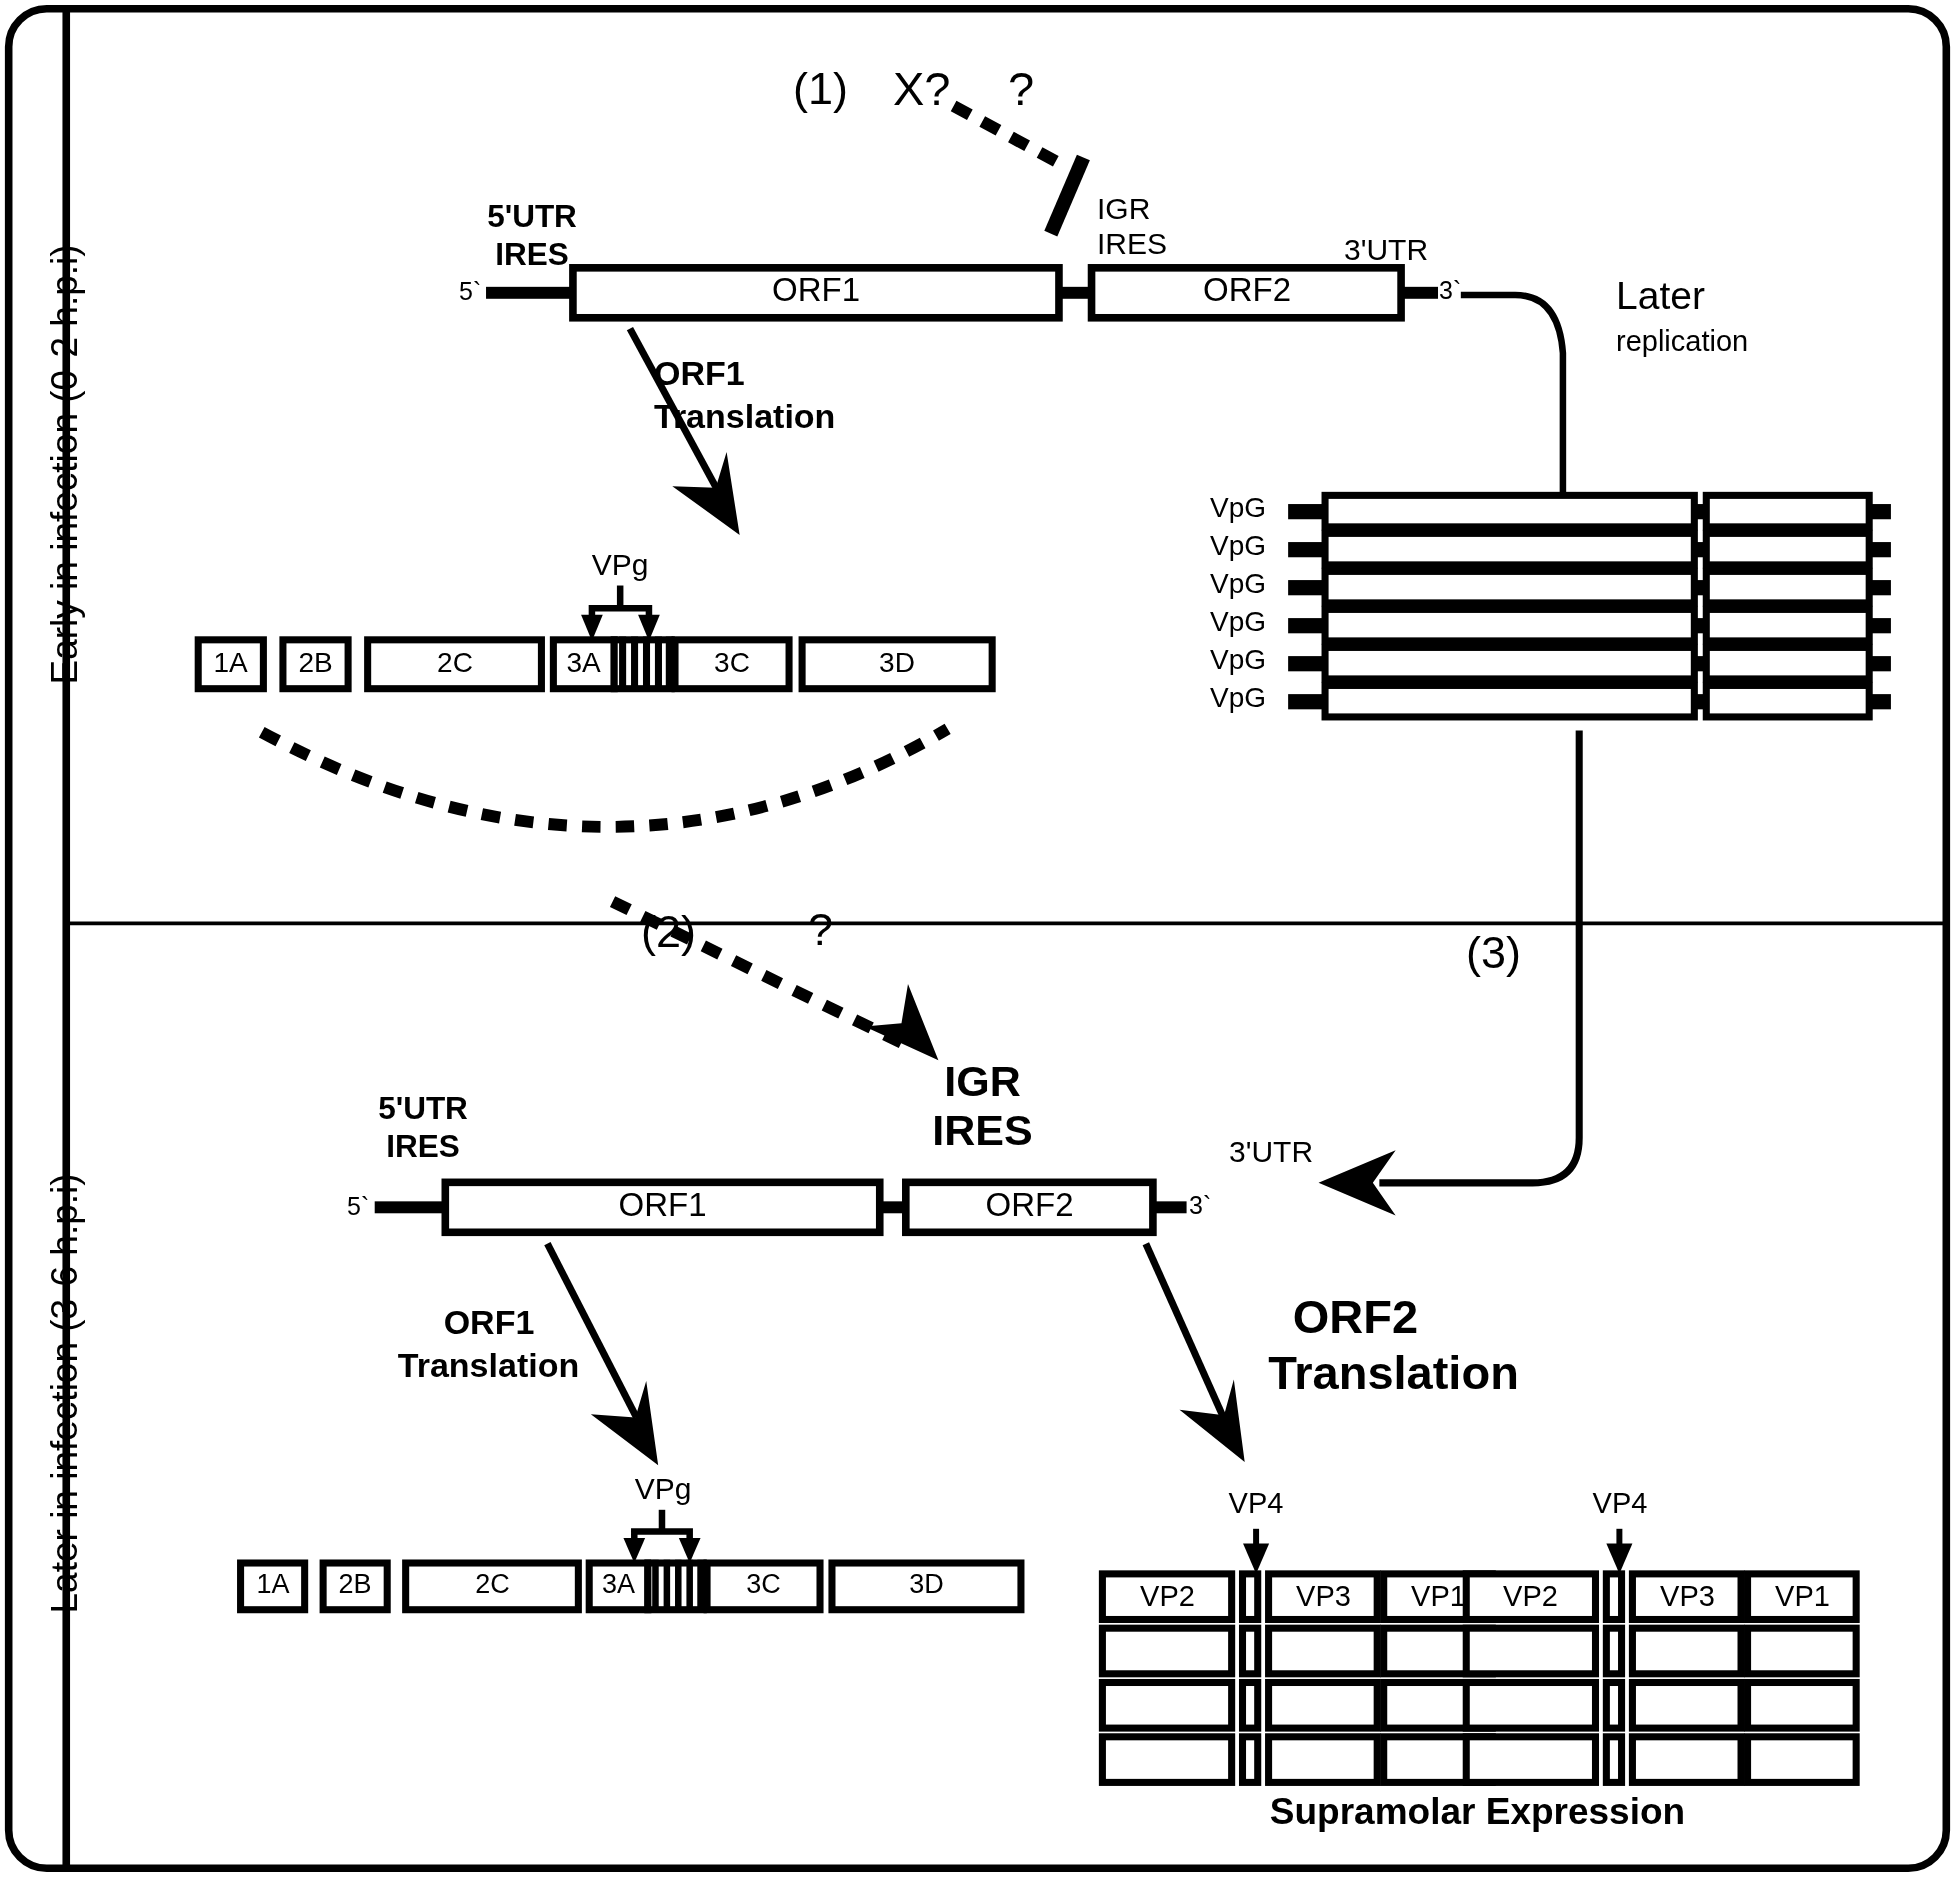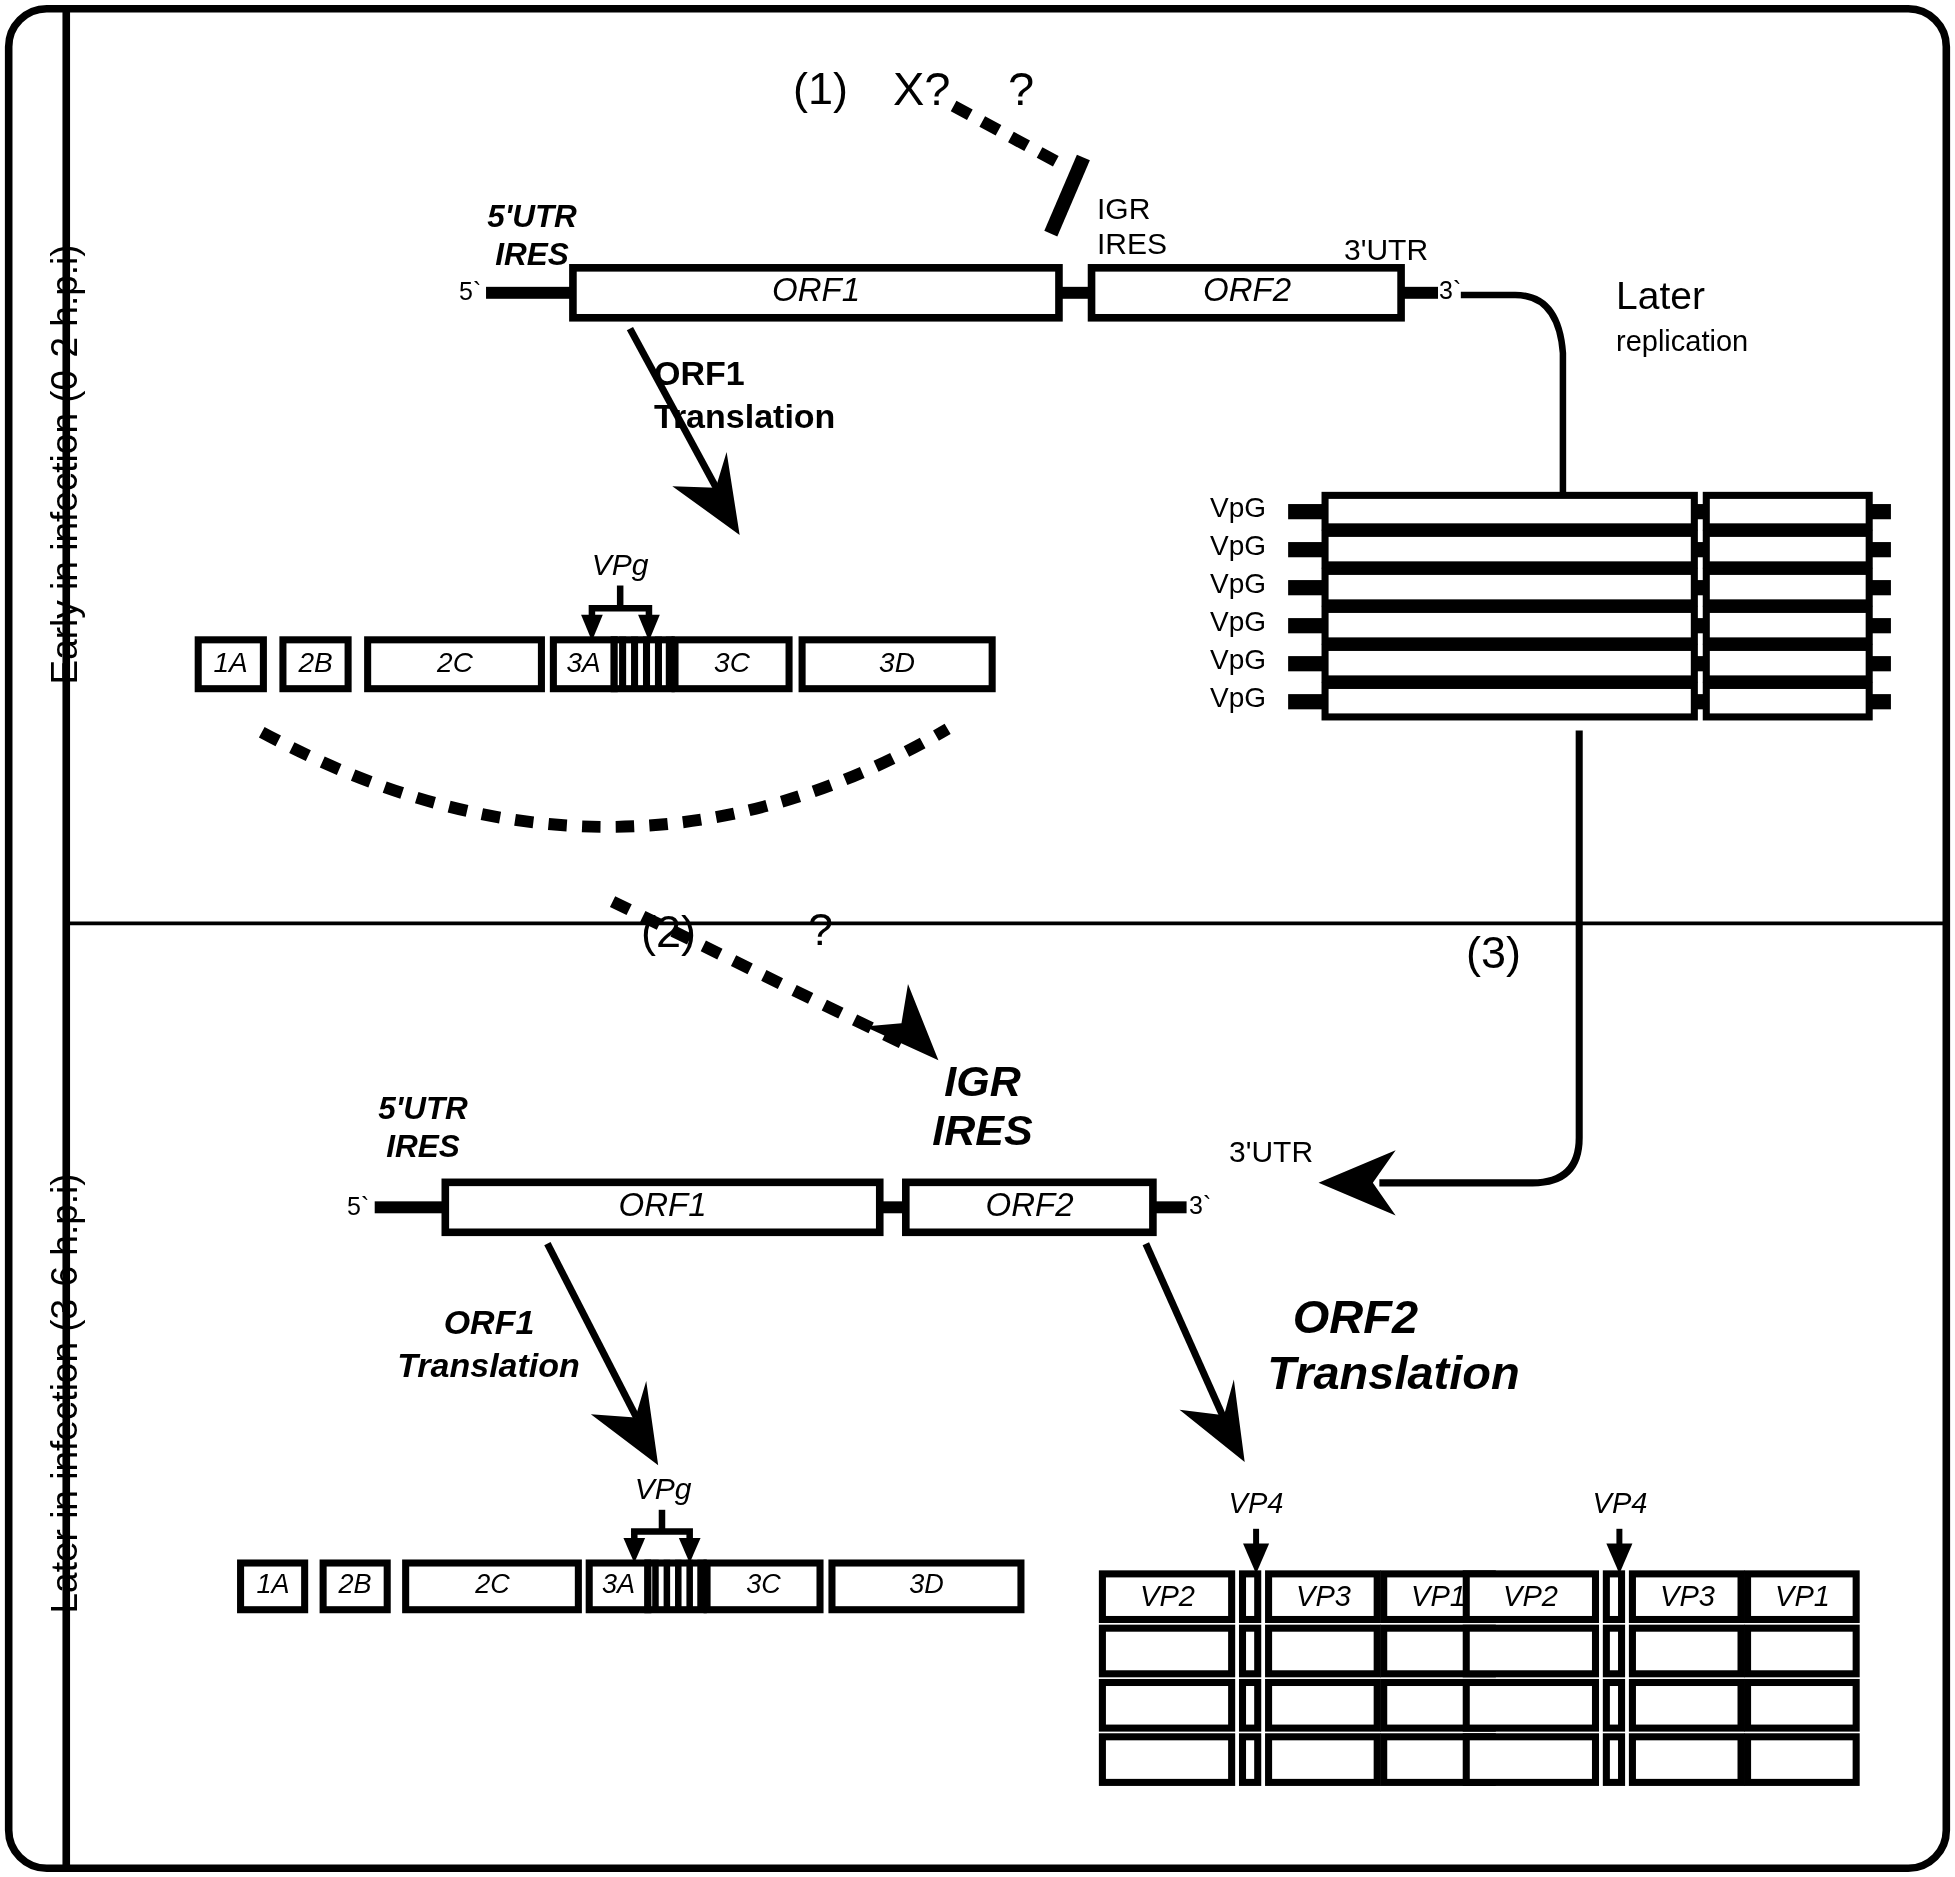--- a/index.html
+++ b/index.html
@@ -1,21 +1,21 @@
 <!DOCTYPE html>
 <html style="font-size:8.7px"><head>
 <meta charset="utf-8">
 <style>
   html,body{margin:0;padding:0;background:#ffffff;}
   body{font-family:"Liberation Sans", sans-serif;}
   #stage{position:relative;width:1955px;height:1877px;background:#fff;overflow:hidden;}
   #svgroot{position:absolute;left:0;top:0;width:1955px;height:1877px;}
   .txt{position:absolute;color:#000;white-space:pre;line-height:1.05;}
   .bold{font-weight:bold;}
-  .ctr{text-align:center;font-style:italic;}
+  .ctr{text-align:center;}
 </style>
 </head>
 <body>
 
 <div id="stage">
 
   <svg id="svgroot" viewBox="0 0 3600 3456" xmlns="http://www.w3.org/2000/svg">
 
     <rect x="16" y="16" width="3568" height="3424" rx="70" ry="70" fill="none" stroke="#000" stroke-width="14"></rect>
 
@@ -317,15 +317,16 @@
   <div class="txt ctr" style="left:1571px;top:1488px;width:98px;font-size:29px;">VP4</div>
 
   <div class="txt ctr" style="left:1103px;top:1581px;width:129px;font-size:29px;">VP2</div>
   <div class="txt ctr" style="left:1269px;top:1581px;width:109px;font-size:29px;">VP3</div>
   <div class="txt ctr" style="left:1384px;top:1581px;width:109px;font-size:29px;">VP1</div>
 
   <div class="txt ctr" style="left:1466px;top:1581px;width:129px;font-size:29px;">VP2</div>
   <div class="txt ctr" style="left:1633px;top:1581px;width:109px;font-size:29px;">VP3</div>
   <div class="txt ctr" style="left:1748px;top:1581px;width:109px;font-size:29px;">VP1</div>
 
+  <div class="txt bold ctr" style="left:1092px;top:1793px;width:771px;font-size:37px;">Supramolar Expression</div>
 
 </div>
 
 
 </body></html>

